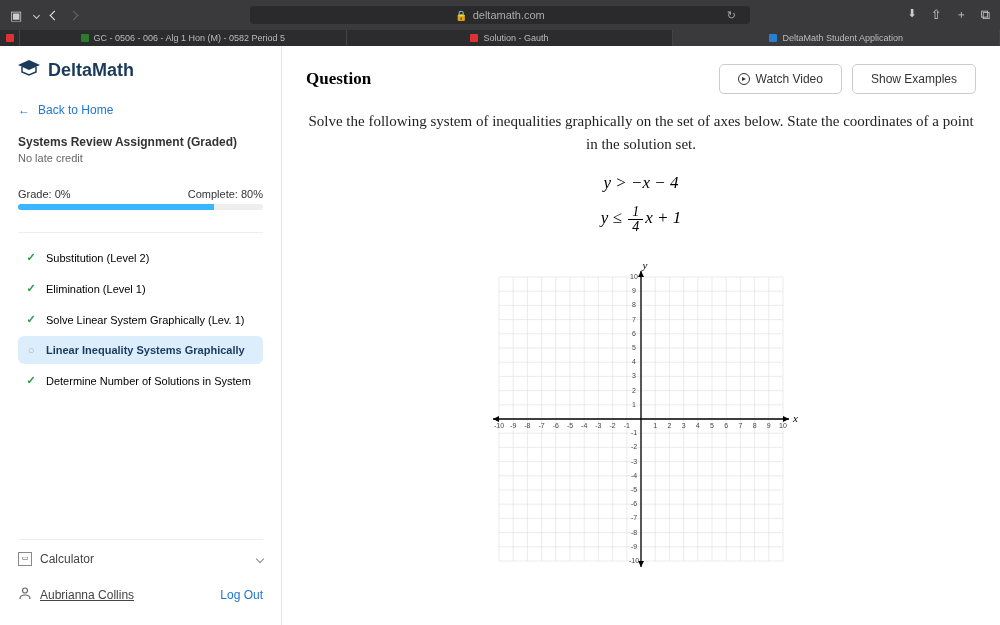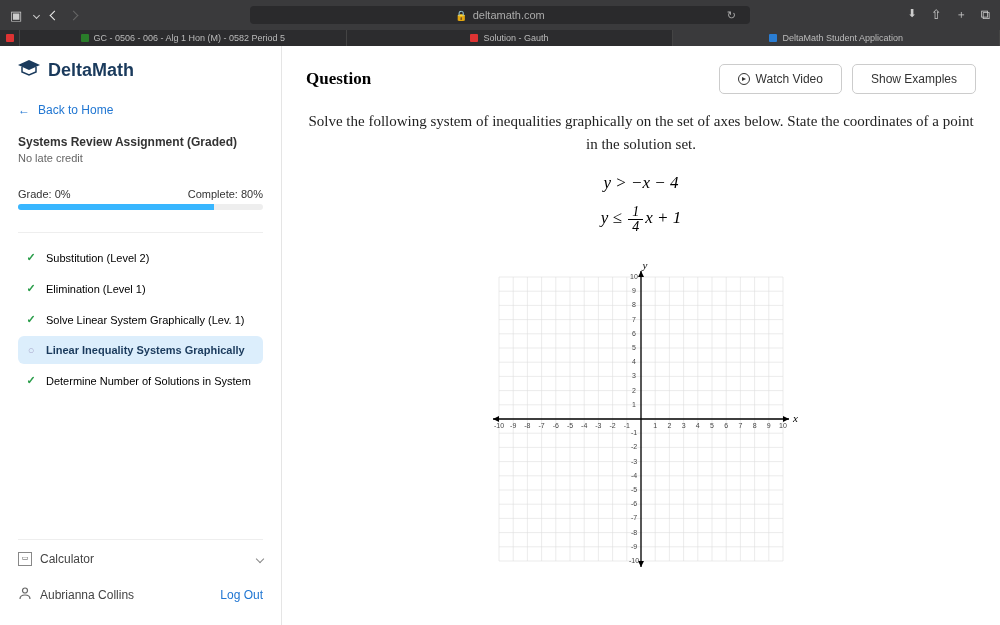--- a/index.html
+++ b/index.html
@@ -36,21 +36,21 @@
 .task-list { display: flex; flex-direction: column; gap: 2px;}
 .task { display: flex; align-items: center; gap: 8px; font-size: 11px; padding: 8px 6px; border-radius: 6px; cursor: pointer;}
 .task.active { background: #dceefc; font-weight: 600; color: #1a3a5c;}
 .task .check { color: #2a9d4a; font-weight: 700; width: 14px; text-align: center;}
 .task.active .check { color: #aac; }
 
 .sidebar-bottom { margin-top: auto; }
 .calc-row { display: flex; align-items: center; justify-content: space-between; font-size: 12px; color: #444; padding: 12px 0; border-top: 1px solid #eee; cursor: pointer;}
 .calc-row .left-g { display:flex; align-items:center; gap:8px;}
 .user-row { display: flex; align-items: center; justify-content: space-between; font-size: 12px; padding: 8px 0;}
-.user-row .left-g { display:flex; align-items:center; gap:8px; color:#444;}
+.user-row .left-g { display:flex; align-items:center; gap:8px; color:#444;text-decoration:underline;}
 .logout { color: #2076d2; cursor: pointer;}
 
 
 .question-header { display: flex; align-items: center; justify-content: space-between; margin-bottom: 16px;}
 .question-title { font-family: Georgia, serif; font-size: 17px; font-weight: 700;}
 .header-buttons { display: flex; gap: 10px;}
 .btn { border: 1px solid #ccc; background: #fff; padding: 7px 18px; border-radius: 5px; font-size: 12px; cursor: pointer; display:flex; align-items:center; gap:6px; color:#333;}
 .prompt { font-family: Georgia, serif; font-size: 15px; line-height: 1.5; color: #222; margin-bottom: 18px; text-align: center;}
 
 .equations { text-align: center; font-family: Georgia, serif; font-size: 17px; font-style: italic; margin-bottom: 25px;}

